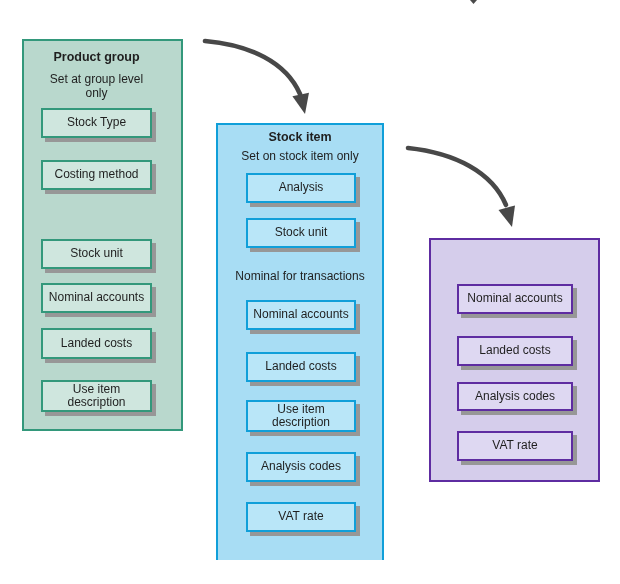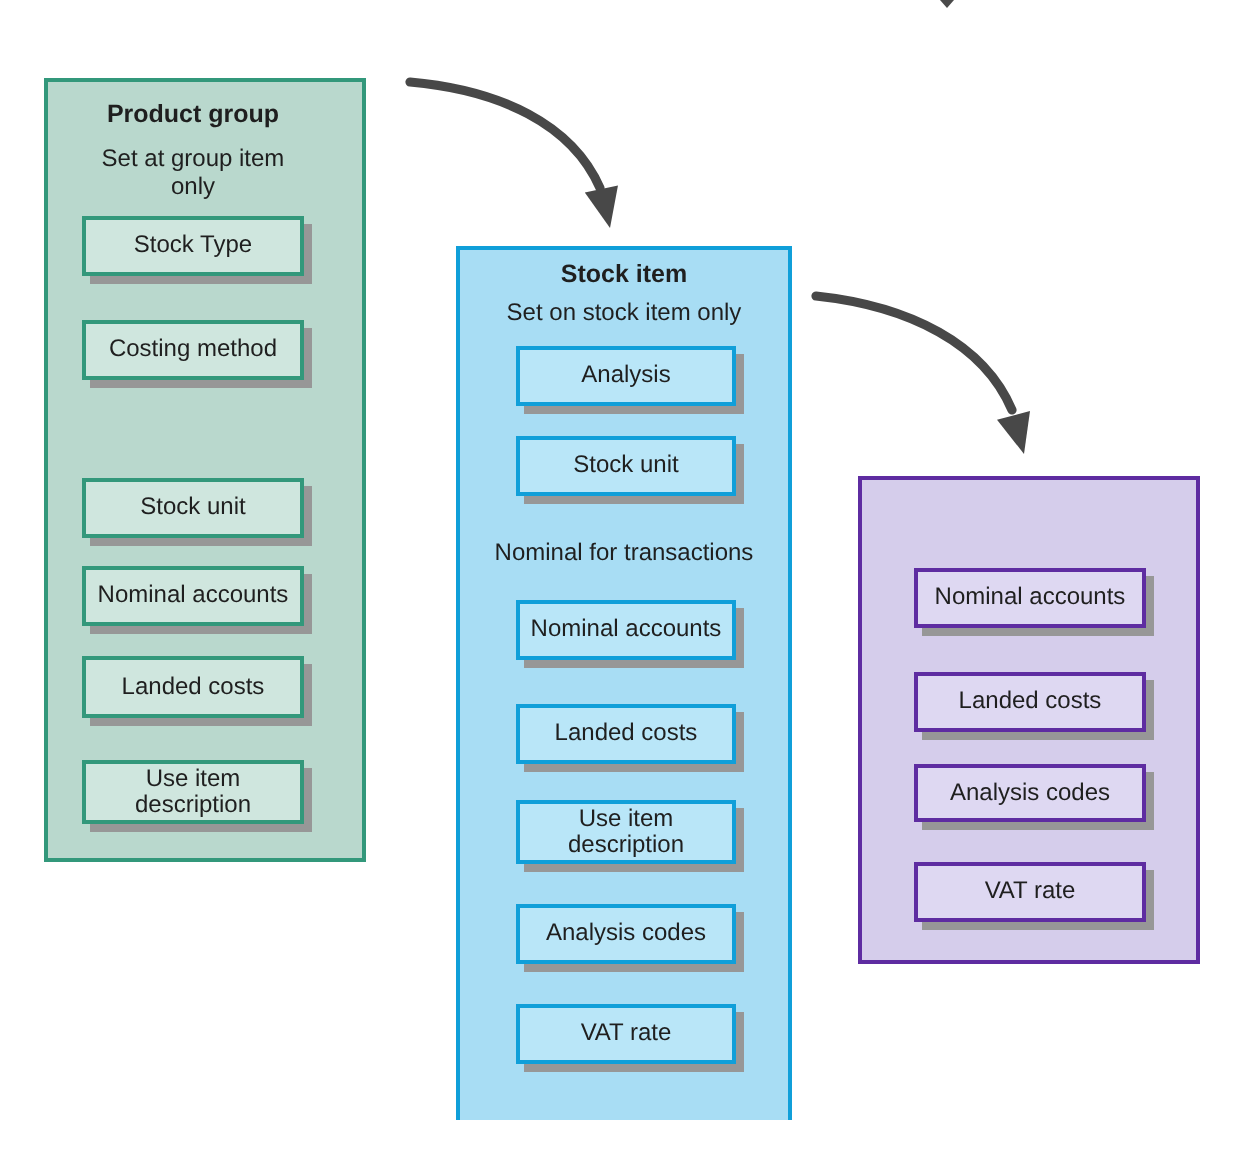--- a/index.html
+++ b/index.html
@@ -3,21 +3,21 @@
 <meta charset="utf-8">
 <style>
   html,body { margin:0; padding:0; background:#ffffff; }
   .canvas {
     position:relative; width:620px; height:560px; background:#ffffff;
     font-family:"Liberation Sans", sans-serif; color:#1f1f1f; overflow:hidden;
   }
   .panel { position:absolute; box-sizing:border-box; border:2px solid; }
   .panel-pg { left:22px; top:39px;  width:161px; height:392px;
               background:var(--product-bg,#b9d8cd);     border-color:var(--product-border,#33987b); }
-  .panel-si { left:228px; top:123px; width:168px; height:440px;
+  .panel-si { left:216px; top:123px; width:168px; height:440px;
               background:var(--stock-bg,#a8ddf4);       border-color:var(--stock-border,#109fd9); }
   .panel-tx { left:429px; top:238px; width:171px; height:244px;
               background:var(--transaction-bg,#d5cdeb); border-color:var(--transaction-border,#5e2ca1); }
 
   .ptitle { position:absolute; left:0; right:0; text-align:center;
             font-weight:bold; font-size:12.5px; white-space:pre-line; }
   .pnote  { position:absolute; left:0; right:0; text-align:center;
             font-size:12px; line-height:13.5px; white-space:pre-line; }
   
   .panel-pg .ptitle, .panel-pg .pnote { left:-6px; right:6px; }
@@ -37,21 +37,21 @@
 </style>
 </head>
 <body>
 
 <div class="canvas">
 
   <div class="artifact"></div>
 
   <div class="panel panel-pg">
     <div class="ptitle" style="top:9px">Product group</div>
-    <div class="pnote" style="top:32px">Set at group item
+    <div class="pnote" style="top:32px">Set at group level
 only</div>
     <div class="node" style="top:67px;  height:30px">Stock Type</div>
     <div class="node" style="top:119px; height:30px">Costing method</div>
     <div class="node" style="top:198px; height:30px">Stock unit</div>
     <div class="node" style="top:242px; height:30px">Nominal accounts</div>
     <div class="node" style="top:287px; height:31px">Landed costs</div>
     <div class="node" style="top:339px; height:32px">Use item
 description</div>
   </div>
 

